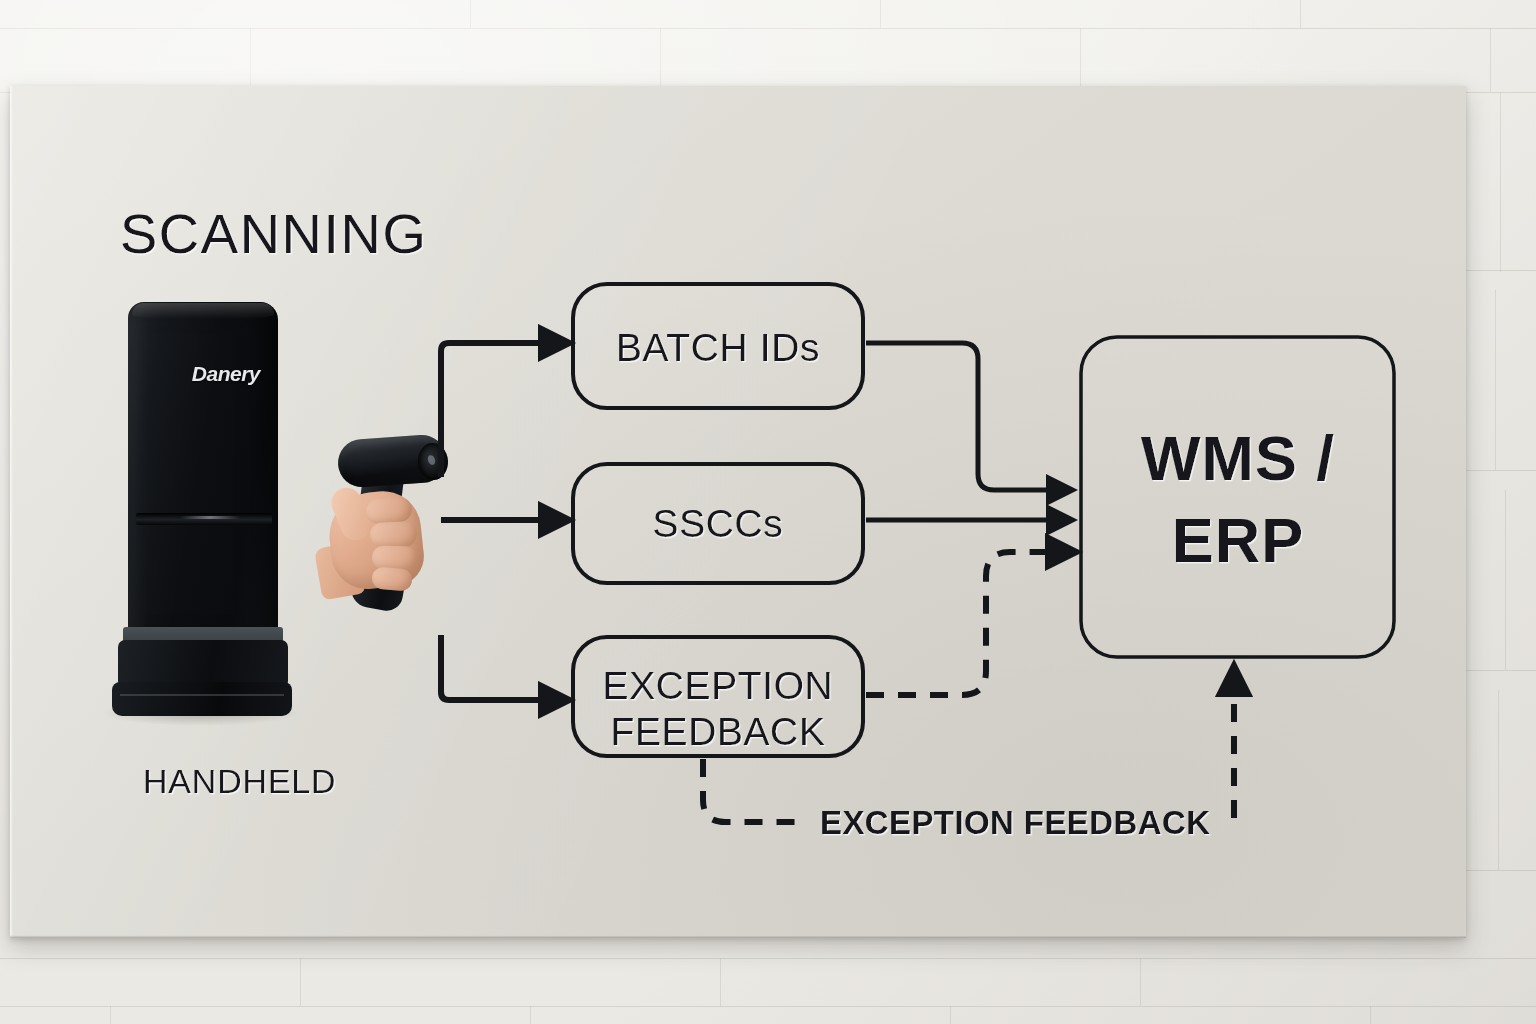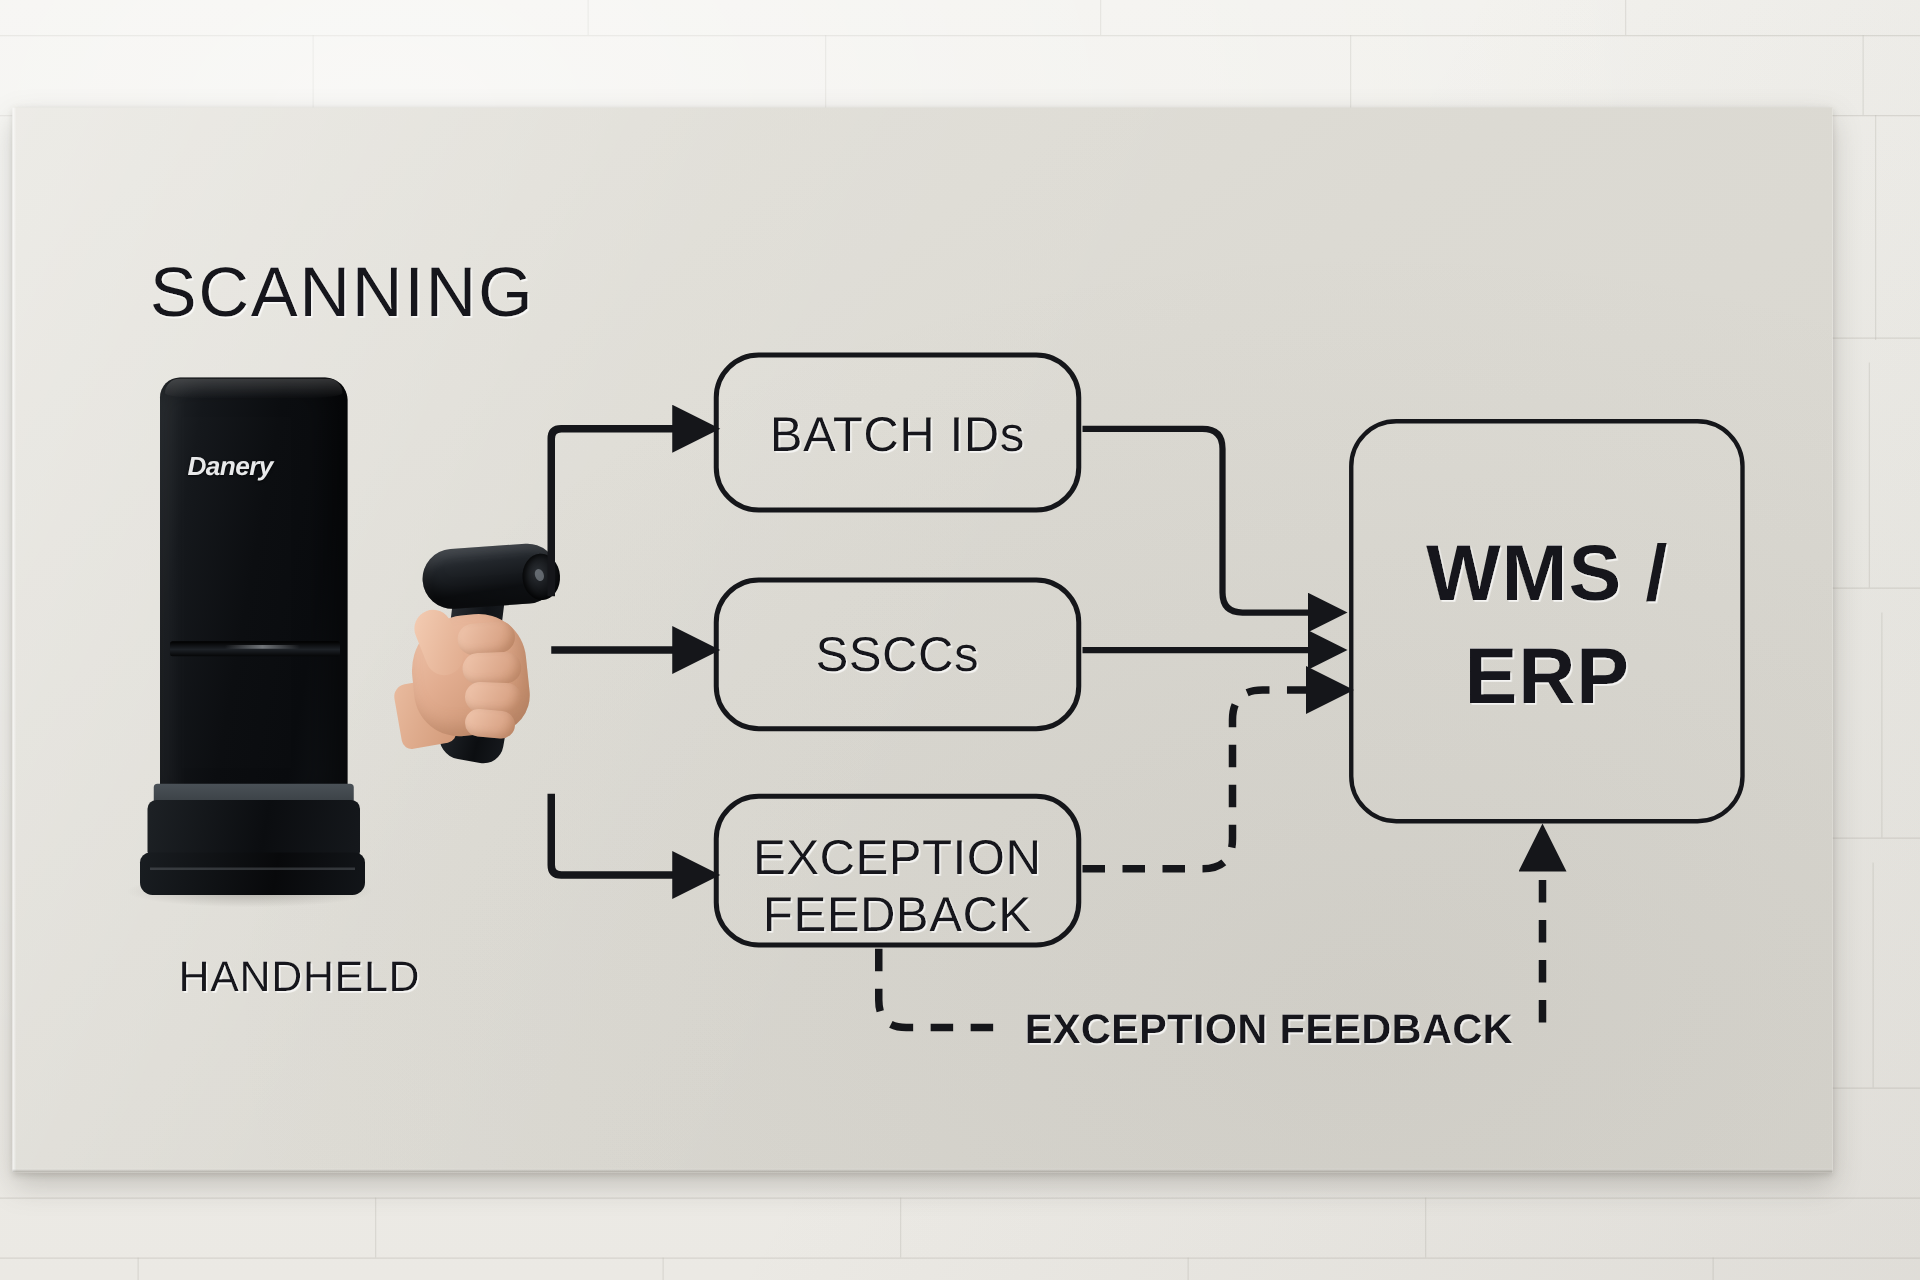--- a/index.html
+++ b/index.html
@@ -186,21 +186,21 @@
     left: 132px; top: 303px;
     width: 142px; height: 16px;
     border-radius: 16px 16px 40% 40%;
     background: linear-gradient(180deg, rgba(255,255,255,.18), rgba(255,255,255,0));
   }
   .kiosk-logo {
     position: absolute;
     left: 150px;
     top: 362px;
     width: 110px;
-    text-align: left;
+    text-align: right;
     color: #e8e9ea;
     font-family: "Liberation Sans", sans-serif;
     font-size: 21px;
     font-weight: 700;
     font-style: italic;
     letter-spacing: -0.5px;
     text-shadow: 0 1px 2px rgba(0,0,0,.7);
   }
   .kiosk-slot {
     position: absolute;

